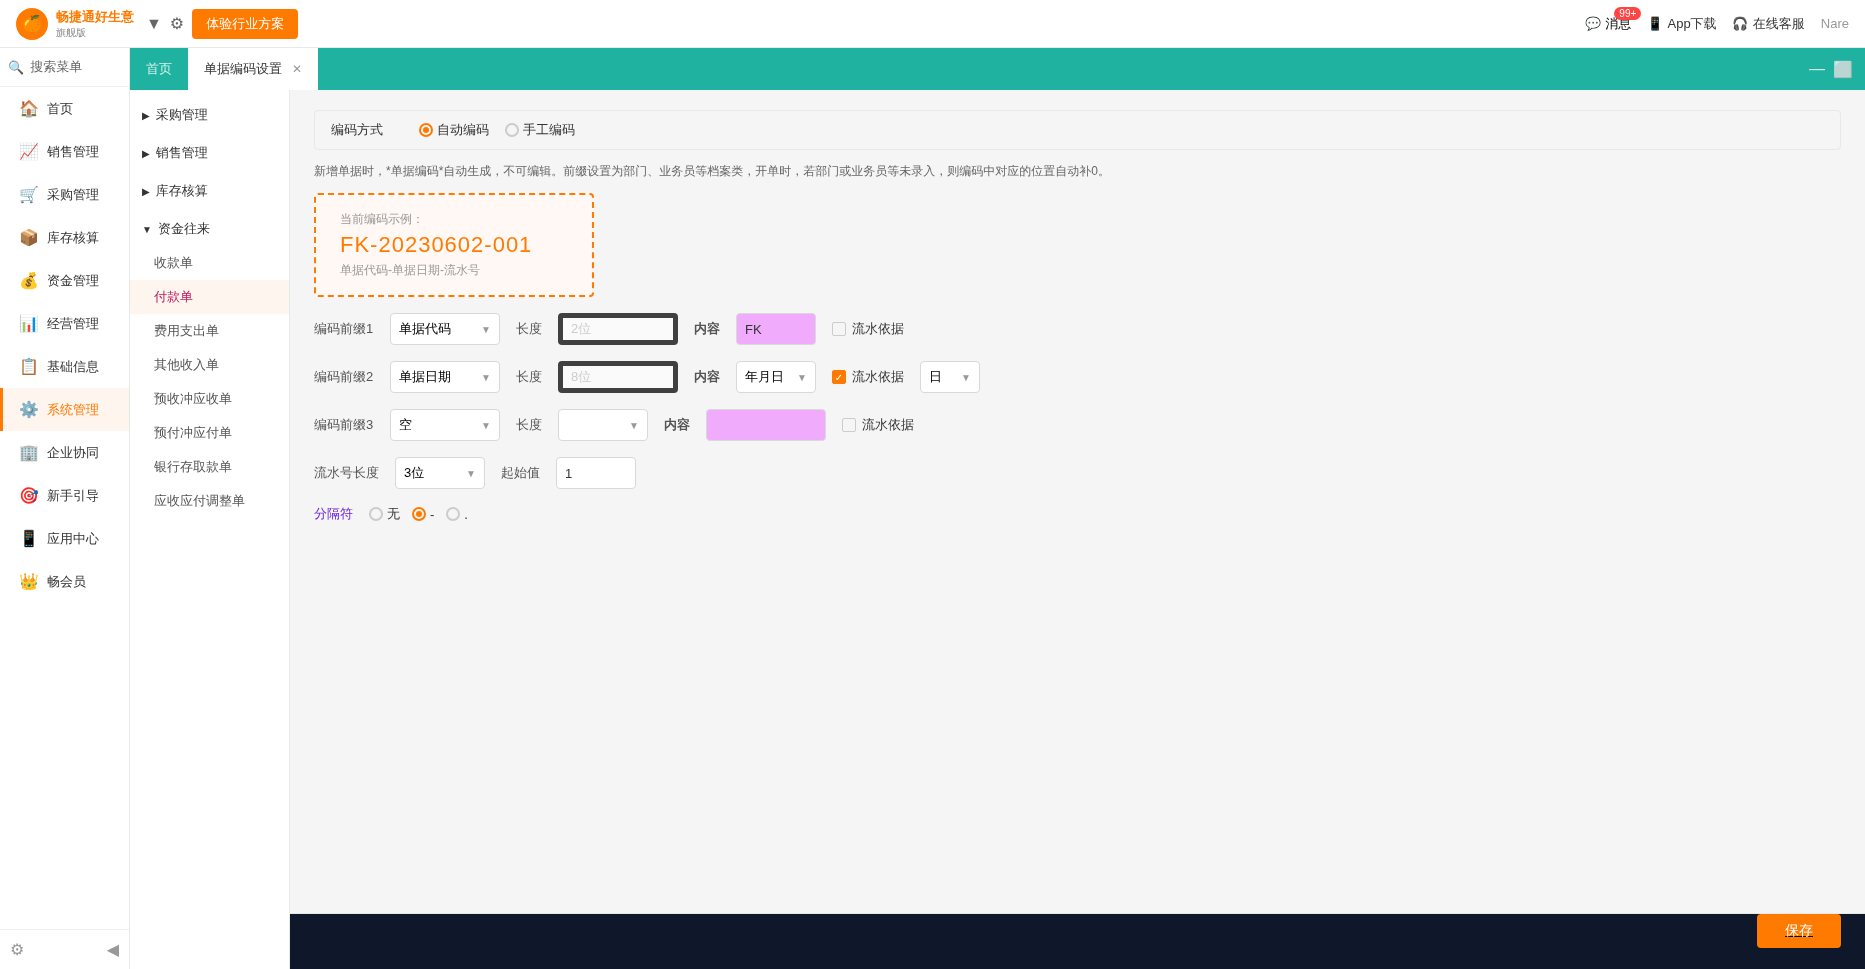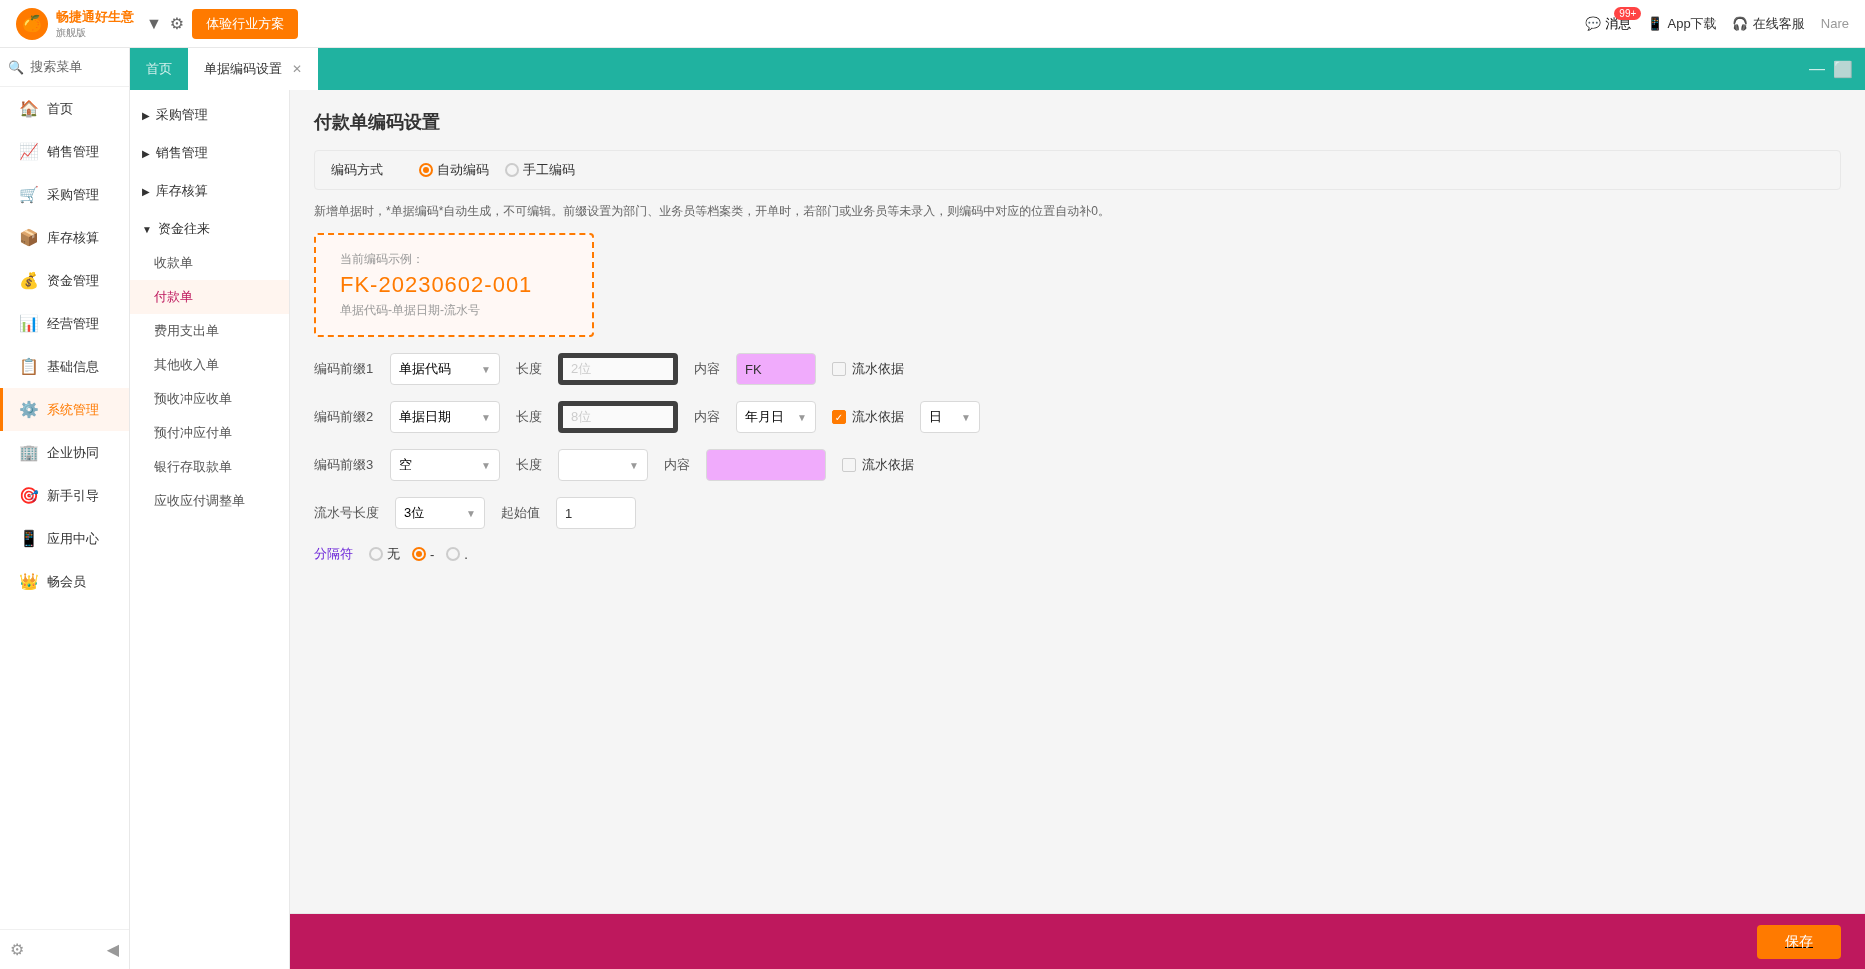--- a/index.html
+++ b/index.html
@@ -103,39 +103,39 @@
     .checkbox-box { width: 14px; height: 14px; border: 1px solid #ccc; border-radius: 2px; display: flex; align-items: center; justify-content: center; }
     .checkbox-box.checked { background: #ff7a00; border-color: #ff7a00; color: white; font-size: 10px; }
 
     
     .config-row { display: flex; align-items: center; gap: 16px; margin-bottom: 16px; }
     .config-label { font-size: 13px; color: #555; width: 60px; flex-shrink: 0; }
     .config-select { height: 32px; border: 1px solid #d9d9d9; border-radius: 4px; padding: 7px 8px; font-size: 13px; display: flex; align-items: center; justify-content: space-between; cursor: pointer; background: white; min-width: 100px; }
     .config-select-sm { min-width: 80px; }
     .config-length-label { font-size: 13px; color: #555; }
     .config-input { height: 32px; border: 5px solid #404040; border-radius: 4px; padding: 0 8px; font-size: 13px; min-width: 120px; color: #999; background: #fafafa; display: flex; align-items: center; }
-    .content-label { font-size: 13px; color: #555; }
+    .content-label { font-size: 13px; color: #555; font-weight: bold; }
     .content-value { height: 32px; border: 1px solid #d9d9d9; border-radius: 4px; padding: 0 8px; font-size: 13px; min-width: 120px; display: flex; align-items: center; color: #333; background: #f0abfc; }
     .stream-checkbox { display: flex; align-items: center; gap: 6px; font-size: 13px; color: #333; cursor: pointer; }
     .stream-select { height: 32px; border: 1px solid #d9d9d9; border-radius: 4px; padding: 0 8px; font-size: 13px; min-width: 60px; display: flex; align-items: center; justify-content: space-between; cursor: pointer; background: white; }
 
     
     .serial-row { display: flex; align-items: center; gap: 16px; margin-bottom: 16px; }
     .serial-label { font-size: 13px; color: #555; }
     .start-label { font-size: 13px; color: #555; }
     .start-input { height: 32px; border: 1px solid #d9d9d9; border-radius: 4px; padding: 0 8px; font-size: 13px; min-width: 80px; display: flex; align-items: center; color: #333; background: white; }
 
     
     .sep-row { display: flex; align-items: center; gap: 16px; margin-bottom: 16px; flex-wrap: wrap; }
     .sep-label { font-size: 13px; color: #6d28d9; }
     .sep-options { display: flex; align-items: center; gap: 12px; }
     .sep-option { display: flex; align-items: center; gap: 4px; cursor: pointer; font-size: 13px; color: #333; }
 
     
-    .bottom-bar { height: 56px; background: #be185d; border-top: 1px solid #e8e8e8; display: flex; align-items: center; justify-content: flex-end; padding: 0 24px; flex-shrink: 0; text-decoration: underline; }
+    .bottom-bar { height: 56px; background: #0f172a; border-top: 1px solid #e8e8e8; display: flex; align-items: flex-start; justify-content: flex-end; padding: 0 24px; flex-shrink: 0; text-decoration: underline; }
     .save-btn { background: #ff7a00; color: white; border: none; border-radius: 4px; padding: 8px 28px; font-size: 14px; cursor: pointer; }
 
     
     ::-webkit-scrollbar { width: 4px; }
     ::-webkit-scrollbar-thumb { background: #ddd; border-radius: 4px; }
   </style>
 </head>
 <body>
 
 <div class="top-bar">
@@ -286,21 +286,20 @@
             <div class="sub-sidebar-item">银行存取款单</div>
             <div class="sub-sidebar-item">应收应付调整单</div>
           </div>
         </div>
       </div>
 
       <div style="flex:1;display:flex;flex-direction:column;overflow:hidden;">
         <div class="main-content">
 
           
-          <div class="page-title">付款单编码设置</div>
 
           
           <div class="encoding-mode-bar">
             <span class="encoding-mode-label">编码方式</span>
             <div class="radio-group">
               <label class="radio-item">
                 <div class="radio-dot checked"></div>
                 <span>自动编码</span>
               </label>
               <label class="radio-item">

